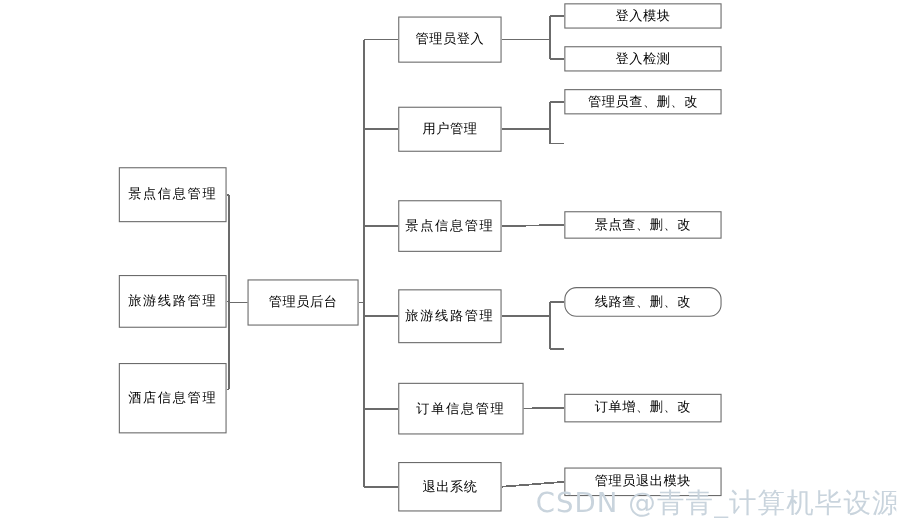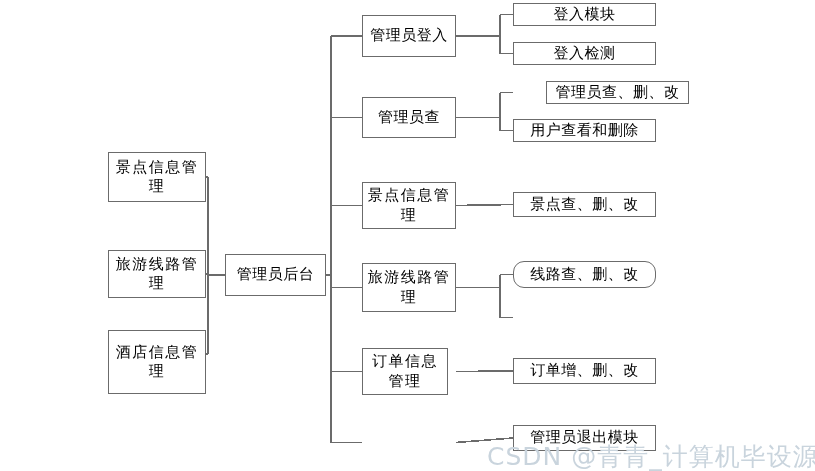--- a/index.html
+++ b/index.html
@@ -29,21 +29,21 @@
   .node {
     position: absolute;
     box-sizing: border-box;
     border: 1px solid #6b6b6b;
     background: #ffffff;
     display: flex;
     align-items: center;
     justify-content: center;
     text-align: center;
     color: #000000;
-    font-size: 15px;
+    font-size: 12px;
     line-height: 1.30;
     letter-spacing: 0.5px;
     padding: 0 4px;
     z-index: 2;
   }
   .node.wrap {
     letter-spacing: 1.5px;
   }
   .node.tight {
     letter-spacing: 0.5px;
@@ -97,36 +97,36 @@
   <div class="node wrap" style="left:108px;top:152px;width:98px;height:50px;">景点信息管理</div>
 
   <div class="node wrap" style="left:108px;top:250px;width:98px;height:48px;">旅游线路管理</div>
 
   <div class="node wrap" style="left:108px;top:330px;width:98px;height:64px;">酒店信息管理</div>
 
   <div class="node tight" style="left:225px;top:254px;width:101px;height:42px;">管理员后台</div>
 
   <div class="node tight" style="left:362px;top:15px;width:94px;height:42px;">管理员登入</div>
 
-  <div class="node tight" style="left:362px;top:97px;width:94px;height:41px;">管理员查</div>
+  <div class="node tight" style="left:362px;top:97px;width:94px;height:41px;">用户管理</div>
 
   <div class="node wrap" style="left:362px;top:182px;width:94px;height:47px;">景点信息管理</div>
 
   <div class="node wrap" style="left:362px;top:263px;width:94px;height:49px;">旅游线路管理</div>
 
-  <div class="node wrap" style="left:362px;top:348px;width:86px;height:47px;">订单信息管理</div>
+  <div class="node wrap" style="left:362px;top:348px;width:114px;height:47px;">订单信息管理</div>
 
+  <div class="node tight" style="left:362px;top:420px;width:94px;height:45px;">退出系统</div>
 
   <div class="node tight" style="left:513px;top:3px;width:143px;height:23px;">登入模块</div>
 
   <div class="node tight" style="left:513px;top:42px;width:143px;height:23px;">登入检测</div>
 
-  <div class="node tight" style="left:513px;top:81px;width:143px;height:23px;margin-left:33px;">管理员查、删、改</div>
+  <div class="node tight" style="left:513px;top:81px;width:143px;height:23px;">管理员查、删、改</div>
 
-  <div class="node tight" style="left:513px;top:119px;width:143px;height:23px;">用户查看和删除</div>
 
   <div class="node tight" style="left:513px;top:192px;width:143px;height:25px;">景点查、删、改</div>
 
   <div class="node tight" style="left:513px;top:261px;width:143px;height:27px;border-radius:11px;">线路查、删、改</div>
 
 
   <div class="node tight" style="left:513px;top:358px;width:143px;height:26px;">订单增、删、改</div>
 
   <div class="node tight" style="left:513px;top:425px;width:143px;height:26px;">管理员退出模块</div>
 

